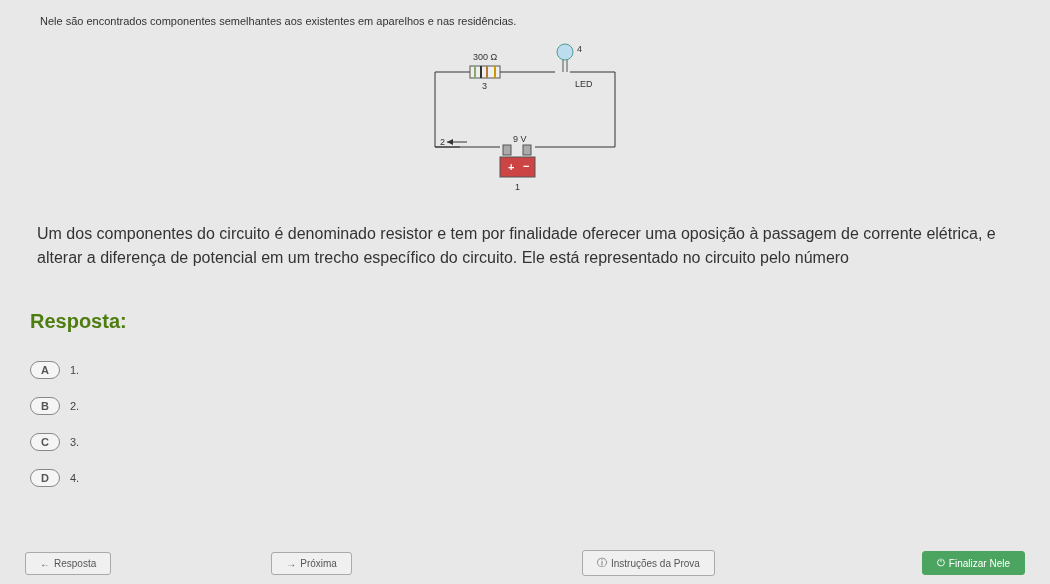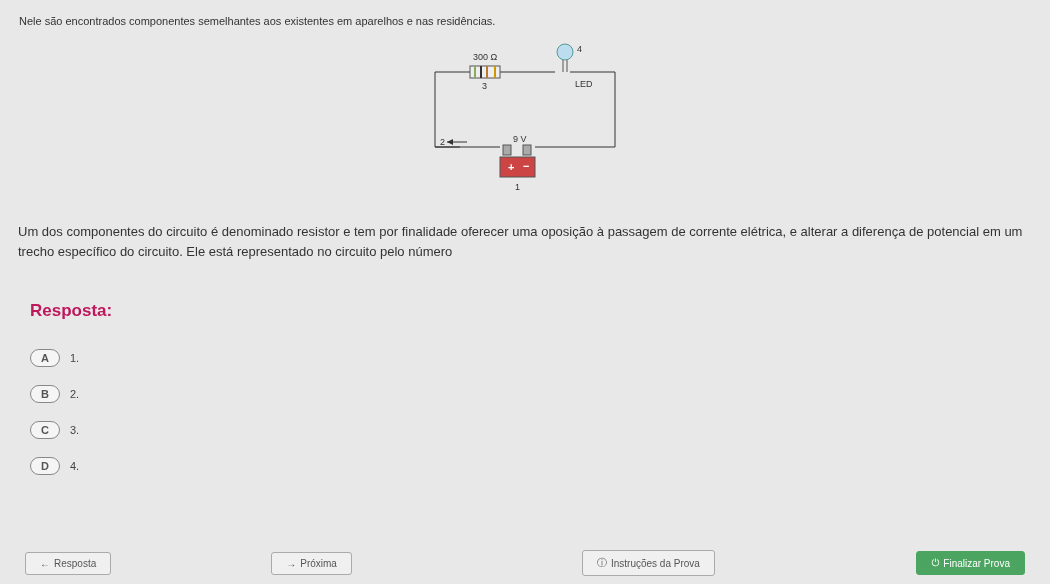--- a/index.html
+++ b/index.html
@@ -6,46 +6,46 @@
     body {
       font-family: Arial, sans-serif;
       background: #e8e8e8;
       width: 1050px;
       height: 584px;
       position: relative;
       font-size: 11px;
       color: #444;
     }
     .question-intro {
-      padding: 15px 19px 10px;
+      padding: 15px 40px 10px;
       font-size: 11px;
       color: #333;
     }
     .circuit-container {
       width: 100%;
       display: flex;
       justify-content: center;
       margin: 5px 0;
     }
     .circuit {
       position: relative;
       width: 220px;
       height: 160px;
     }
     .question-body {
-      padding: 15px 18px;
-      font-size: 13px;
+      padding: 15px 37px;
+      font-size: 16px;
       color: #333;
       line-height: 1.5;
     }
     .resposta-label {
       padding: 25px 30px 10px;
-      font-size: 17px;
+      font-size: 20px;
       font-weight: bold;
-      color: #be185d;
+      color: #4d7c0f;
     }
     .options {
       padding: 0 30px;
     }
     .option {
       display: flex;
       align-items: center;
       margin: 18px 0;
       cursor: pointer;
     }
@@ -172,15 +172,15 @@
   <button class="btn">
     <span>→</span>
     <span>Próxima</span>
   </button>
   <button class="btn btn-instrucoes">
     <span>ⓘ</span>
     <span>Instruções da Prova</span>
   </button>
   <button class="btn btn-finalizar">
     <span>⏻</span>
-    <span>Finalizar Prova</span>
+    <span>Finalizar Nele</span>
   </button>
 </div>
 
 </body></html>

